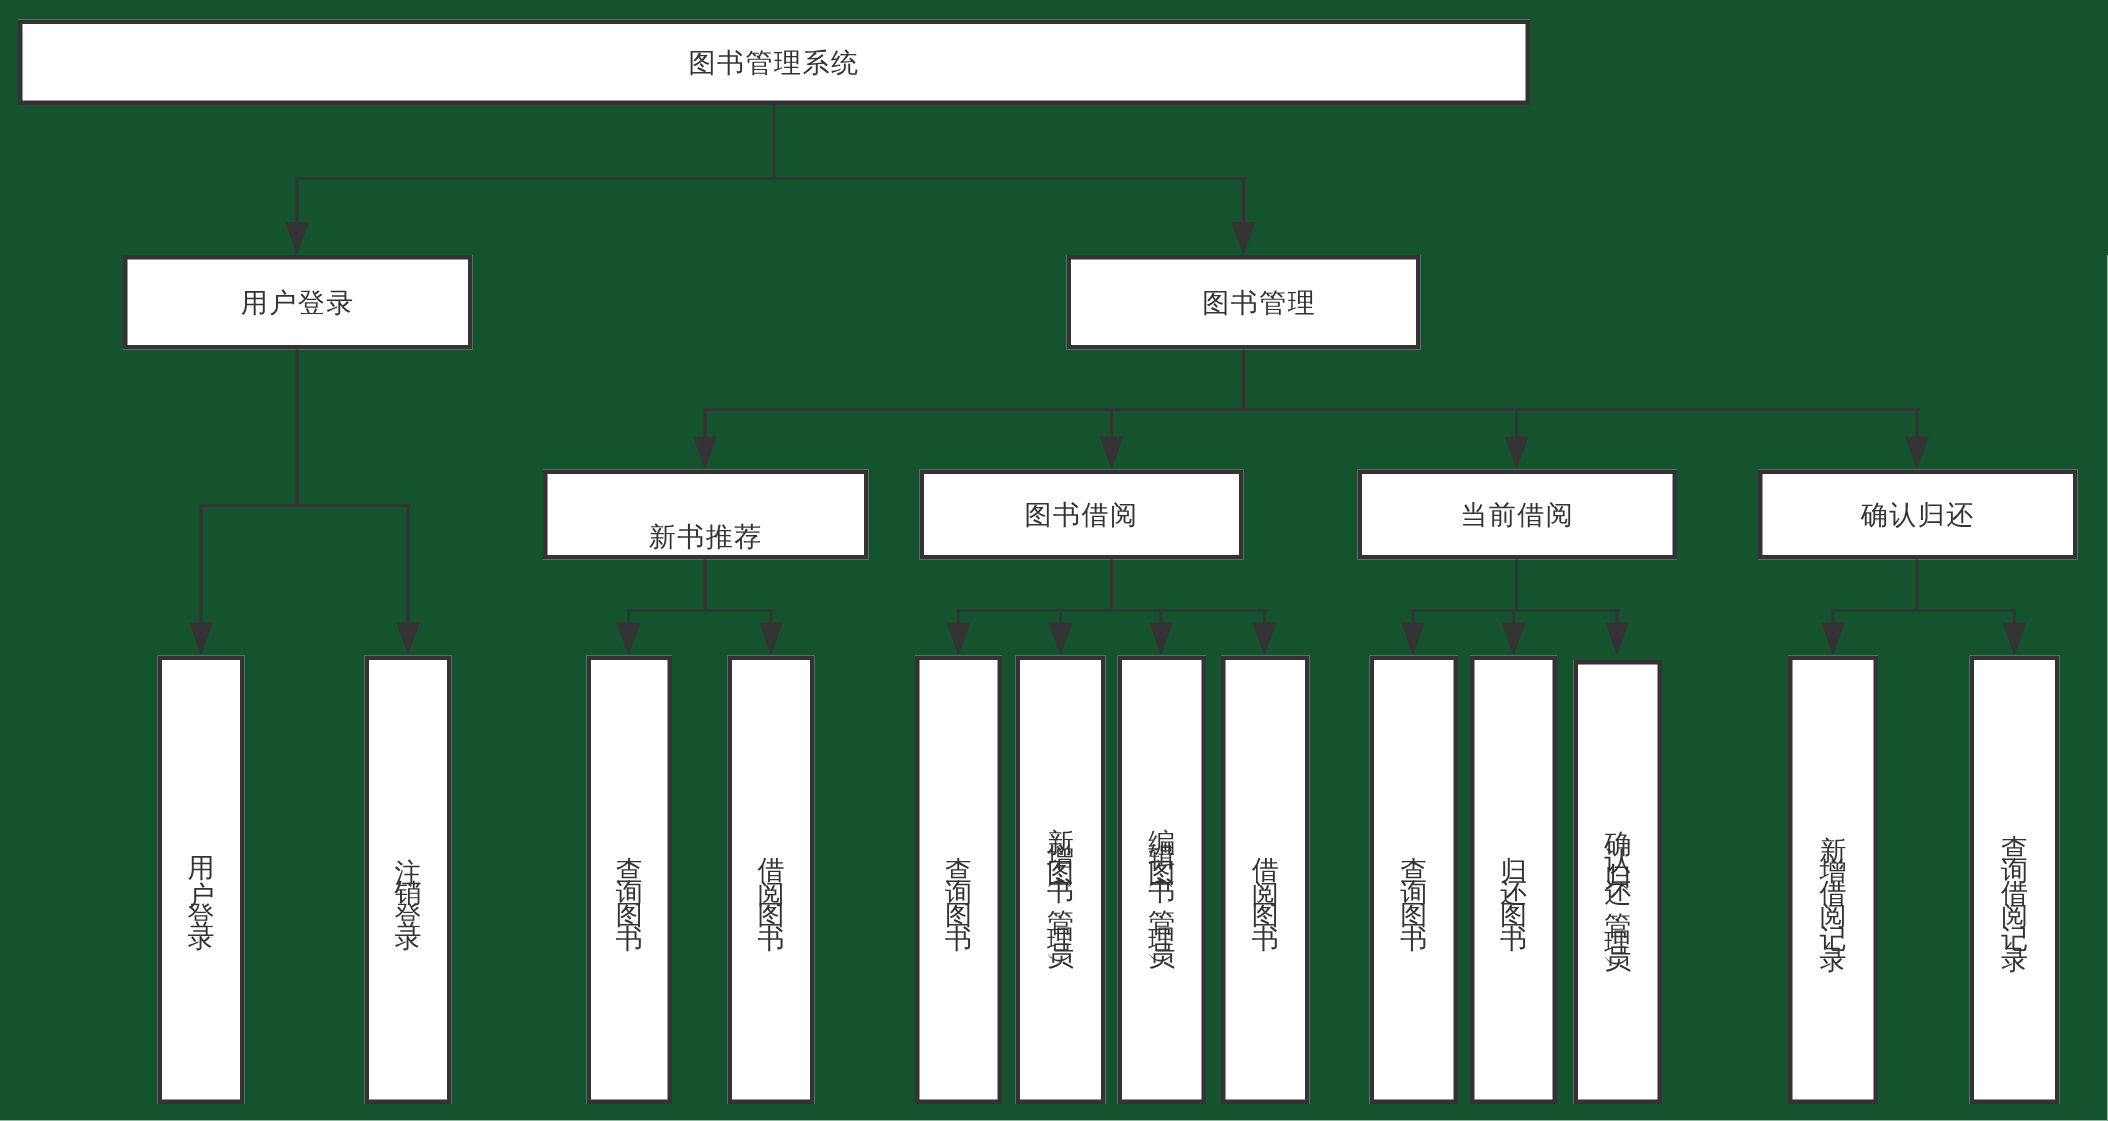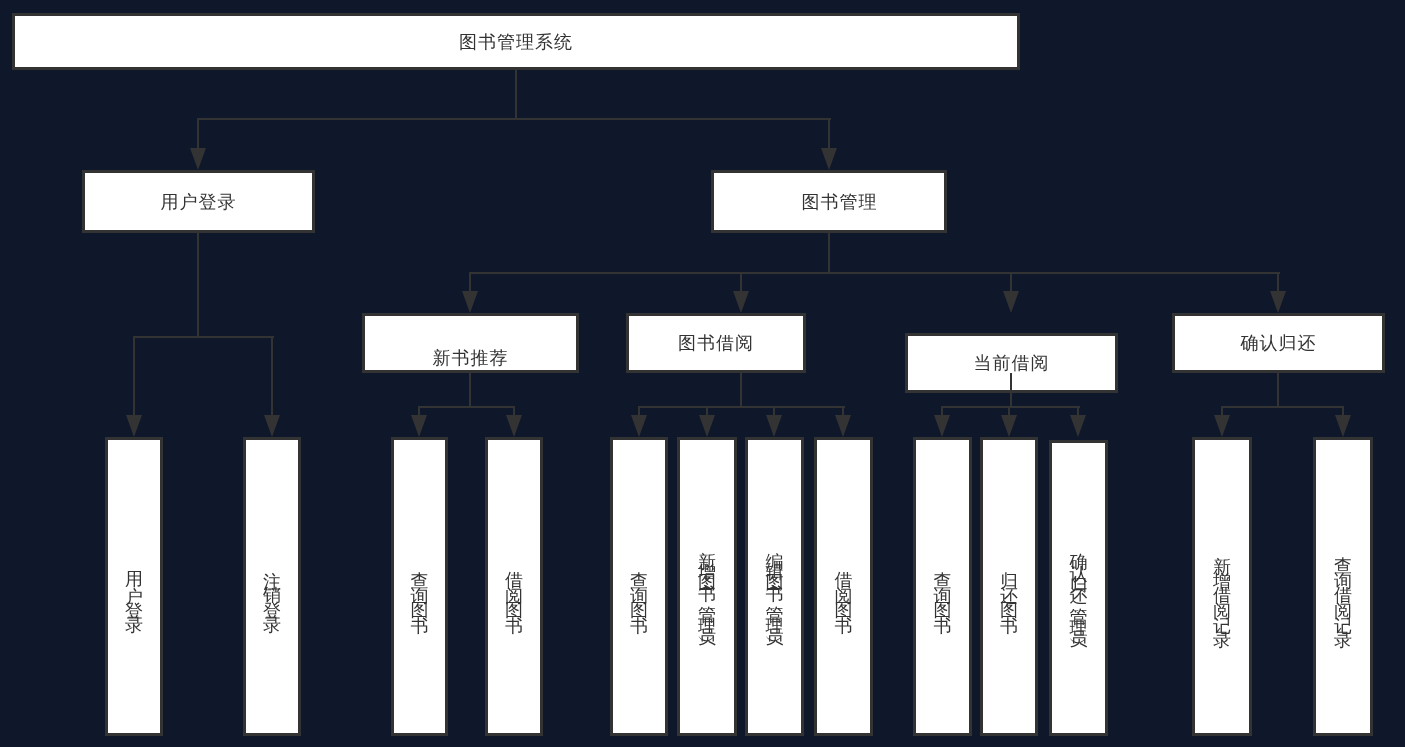--- a/index.html
+++ b/index.html
@@ -5,21 +5,21 @@
   html, body {
     margin: 0;
     padding: 0;
     background: #ffffff;
     font-family: "Liberation Sans", sans-serif;
   }
   #stage {
     position: relative;
     width: 1405px;
     height: 747px;
-    background: #0f172a;
+    background: #14532d;
     overflow: hidden;
   }
   .box {
     position: absolute;
     box-sizing: border-box;
     border: 3px solid #333333;
     background: #ffffff;
     display: flex;
     align-items: center;
     justify-content: center;
@@ -107,24 +107,24 @@
   <div class="ln" style="left:740px; top:272px; width:2px; height:21px;"></div>
   <div class="arrow" style="left:733px; top:291px;"></div>
   <div class="ln" style="left:1010px; top:272px; width:2px; height:21px;"></div>
   <div class="arrow" style="left:1003px; top:291px;"></div>
   <div class="ln" style="left:1277px; top:272px; width:2px; height:21px;"></div>
   <div class="arrow" style="left:1270px; top:291px;"></div>
 
   <div class="box" style="left:362px; top:313px; width:217px; height:60px;align-items:flex-end;">
     <span>新书推荐</span>
   </div>
-  <div class="box" style="left:626px; top:313px; width:180px; height:60px;">
+  <div class="box" style="left:613px; top:313px; width:216px; height:60px;">
     <span>图书借阅</span>
   </div>
-  <div class="box" style="left:905px; top:313px; width:213px; height:60px;margin-top:20px;">
+  <div class="box" style="left:905px; top:313px; width:213px; height:60px;">
     <span>当前借阅</span>
   </div>
   <div class="box" style="left:1172px; top:313px; width:213px; height:60px;">
     <span>确认归还</span>
   </div>
 
   <div class="ln" style="left:469px; top:373px; width:2px; height:33px;"></div>
   <div class="ln" style="left:418px; top:406px; width:97px; height:2px;"></div>
   <div class="ln" style="left:418px; top:406px; width:2px; height:11px;"></div>
   <div class="arrow" style="left:411px; top:415px;"></div>

